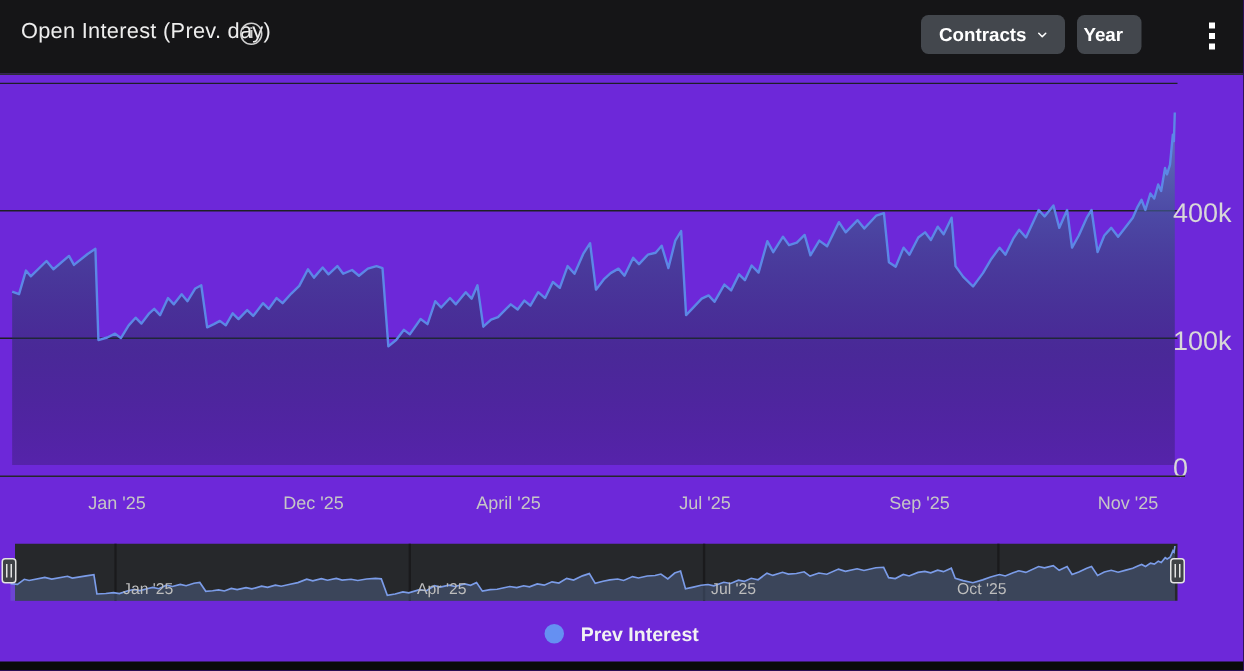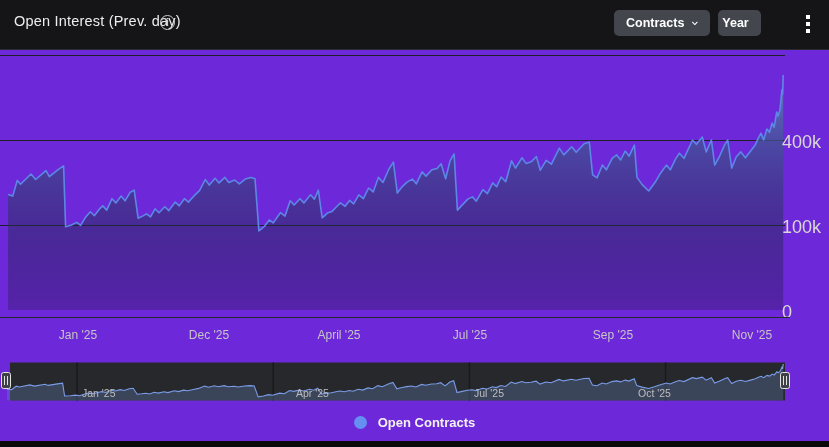--- a/index.html
+++ b/index.html
@@ -102,33 +102,33 @@
         <line x1="77" x2="77" y1="0.5" y2="38.5" stroke="#1a1a1c" stroke-width="1.5"></line>
         <line x1="273.20000000000005" x2="273.20000000000005" y1="0.5" y2="38.5" stroke="#1a1a1c" stroke-width="1.5"></line>
         <line x1="469.40000000000003" x2="469.40000000000003" y1="0.5" y2="38.5" stroke="#1a1a1c" stroke-width="1.5"></line>
         <line x1="665.6" x2="665.6" y1="0.5" y2="38.5" stroke="#1a1a1c" stroke-width="1.5"></line>
       </g>
     <path id="navArea" d="M7.0 27.2 L11.6 27.6 L16.2 24.2 L19.4 25.0 L29.9 22.9 L34.5 24.1 L45.0 22.2 L48.2 23.4 L57.4 21.9 L62.6 21.2 L64.6 34.0 L70.5 33.7 L75.7 33.1 L79.6 33.7 L84.8 32.0 L89.4 30.9 L93.3 31.7 L98.6 30.3 L101.9 29.6 L105.8 30.5 L111.0 28.1 L114.9 29.0 L120.2 27.6 L124.1 28.5 L129.3 26.8 L133.2 26.3 L137.2 32.2 L141.7 31.8 L145.7 31.3 L149.6 32.0 L154.2 30.3 L158.1 31.1 L164.0 29.8 L167.9 30.6 L174.4 28.8 L178.4 29.6 L183.6 28.1 L187.5 28.8 L193.4 27.5 L198.6 26.4 L204.5 24.1 L208.5 25.2 L214.3 23.8 L218.3 24.8 L224.2 23.6 L228.1 24.7 L234.0 24.2 L238.5 25.0 L244.4 24.0 L250.3 23.6 L254.2 23.9 L258.2 34.9 L263.4 34.0 L268.6 32.6 L272.5 33.2 L279.7 31.1 L284.3 31.8 L289.6 28.5 L293.5 29.4 L299.4 28.1 L303.3 29.0 L309.8 27.3 L313.7 28.2 L317.7 26.3 L321.6 32.1 L326.8 31.1 L331.4 30.8 L336.0 29.8 L339.9 29.0 L344.5 29.7 L349.1 28.5 L353.0 29.2 L358.2 27.3 L362.8 28.1 L368.0 25.9 L372.6 26.7 L377.8 23.6 L382.4 24.7 L388.3 21.9 L392.9 20.4 L396.8 26.9 L402.0 25.5 L406.6 24.6 L411.8 24.0 L415.8 25.0 L421.7 22.4 L425.6 23.3 L431.5 22.0 L436.7 21.7 L440.6 20.7 L445.2 23.9 L449.8 20.0 L453.7 18.7 L457.0 30.5 L462.2 29.4 L467.4 28.2 L472.0 27.7 L475.9 28.6 L482.5 26.2 L487.1 27.0 L492.3 24.8 L496.2 25.6 L500.8 23.5 L505.4 24.5 L511.3 20.1 L515.2 21.6 L521.7 19.5 L525.6 20.7 L530.9 20.3 L536.1 19.2 L540.0 22.1 L545.9 20.0 L551.2 20.8 L559.0 17.4 L563.6 18.9 L571.4 17.2 L576.0 18.3 L583.9 16.5 L589.1 16.2 L592.4 23.1 L596.9 23.7 L602.2 21.0 L606.1 22.0 L612.0 19.6 L616.6 18.9 L620.5 19.9 L625.1 18.1 L629.0 19.1 L634.2 16.8 L636.8 23.6 L642.1 25.1 L648.6 26.5 L655.1 24.6 L660.4 22.7 L666.3 21.0 L670.2 22.0 L675.4 19.8 L679.3 18.5 L683.9 19.6 L692.4 15.7 L696.3 16.6 L702.2 15.1 L706.1 18.2 L711.4 15.7 L714.7 21.0 L719.2 19.3 L724.5 16.8 L727.7 15.7 L731.7 21.6 L736.2 19.3 L740.8 18.2 L745.4 19.5 L750.6 18.1 L755.2 16.8 L758.5 15.3 L761.1 14.3 L763.7 15.7 L767.0 13.4 L769.6 14.1 L772.2 12.1 L774.2 13.0 L776.8 9.8 L778.1 10.7 L780.1 9.4 L782.0 5.1 L782.7 6.0 L783.3 2.0 L 783.3 38.5 L 7.0 38.5 Z" fill="rgba(108,138,198,0.30)"></path>
     <path id="navLine" fill="none" stroke-width="1.1" d="M7.0 27.2 L11.6 27.6 L16.2 24.2 L19.4 25.0 L29.9 22.9 L34.5 24.1 L45.0 22.2 L48.2 23.4 L57.4 21.9 L62.6 21.2 L64.6 34.0 L70.5 33.7 L75.7 33.1 L79.6 33.7 L84.8 32.0 L89.4 30.9 L93.3 31.7 L98.6 30.3 L101.9 29.6 L105.8 30.5 L111.0 28.1 L114.9 29.0 L120.2 27.6 L124.1 28.5 L129.3 26.8 L133.2 26.3 L137.2 32.2 L141.7 31.8 L145.7 31.3 L149.6 32.0 L154.2 30.3 L158.1 31.1 L164.0 29.8 L167.9 30.6 L174.4 28.8 L178.4 29.6 L183.6 28.1 L187.5 28.8 L193.4 27.5 L198.6 26.4 L204.5 24.1 L208.5 25.2 L214.3 23.8 L218.3 24.8 L224.2 23.6 L228.1 24.7 L234.0 24.2 L238.5 25.0 L244.4 24.0 L250.3 23.6 L254.2 23.9 L258.2 34.9 L263.4 34.0 L268.6 32.6 L272.5 33.2 L279.7 31.1 L284.3 31.8 L289.6 28.5 L293.5 29.4 L299.4 28.1 L303.3 29.0 L309.8 27.3 L313.7 28.2 L317.7 26.3 L321.6 32.1 L326.8 31.1 L331.4 30.8 L336.0 29.8 L339.9 29.0 L344.5 29.7 L349.1 28.5 L353.0 29.2 L358.2 27.3 L362.8 28.1 L368.0 25.9 L372.6 26.7 L377.8 23.6 L382.4 24.7 L388.3 21.9 L392.9 20.4 L396.8 26.9 L402.0 25.5 L406.6 24.6 L411.8 24.0 L415.8 25.0 L421.7 22.4 L425.6 23.3 L431.5 22.0 L436.7 21.7 L440.6 20.7 L445.2 23.9 L449.8 20.0 L453.7 18.7 L457.0 30.5 L462.2 29.4 L467.4 28.2 L472.0 27.7 L475.9 28.6 L482.5 26.2 L487.1 27.0 L492.3 24.8 L496.2 25.6 L500.8 23.5 L505.4 24.5 L511.3 20.1 L515.2 21.6 L521.7 19.5 L525.6 20.7 L530.9 20.3 L536.1 19.2 L540.0 22.1 L545.9 20.0 L551.2 20.8 L559.0 17.4 L563.6 18.9 L571.4 17.2 L576.0 18.3 L583.9 16.5 L589.1 16.2 L592.4 23.1 L596.9 23.7 L602.2 21.0 L606.1 22.0 L612.0 19.6 L616.6 18.9 L620.5 19.9 L625.1 18.1 L629.0 19.1 L634.2 16.8 L636.8 23.6 L642.1 25.1 L648.6 26.5 L655.1 24.6 L660.4 22.7 L666.3 21.0 L670.2 22.0 L675.4 19.8 L679.3 18.5 L683.9 19.6 L692.4 15.7 L696.3 16.6 L702.2 15.1 L706.1 18.2 L711.4 15.7 L714.7 21.0 L719.2 19.3 L724.5 16.8 L727.7 15.7 L731.7 21.6 L736.2 19.3 L740.8 18.2 L745.4 19.5 L750.6 18.1 L755.2 16.8 L758.5 15.3 L761.1 14.3 L763.7 15.7 L767.0 13.4 L769.6 14.1 L772.2 12.1 L774.2 13.0 L776.8 9.8 L778.1 10.7 L780.1 9.4 L782.0 5.1 L782.7 6.0 L783.3 2.0" stroke="#7b9ce8"></path>
   </svg>
   <div class="nav-labels" id="navLabels">
       <span style="left:82px">Jan '25</span>
-      <span style="left:296px">Apr '25</span>
+      <span style="left:278px">Apr '25</span>
       <span style="left:474px">Jul '25</span>
       <span style="left:638px">Oct '25</span>
     </div>
 
   <button class="handle handle-left">
       <i></i>
       <i></i>
     </button>
   <button class="handle handle-right">
       <i></i>
       <i></i>
     </button>
 
   <div class="legend">
     <span class="legend-dot" id="legendDot" style="background: rgb(101, 144, 242);"></span>
-    <span class="legend-label">Open Contracts</span>
+    <span class="legend-label">Prev Interest</span>
   </div>
 
   <div class="bottom-strip"></div>
 </div>
 
 </body></html>

